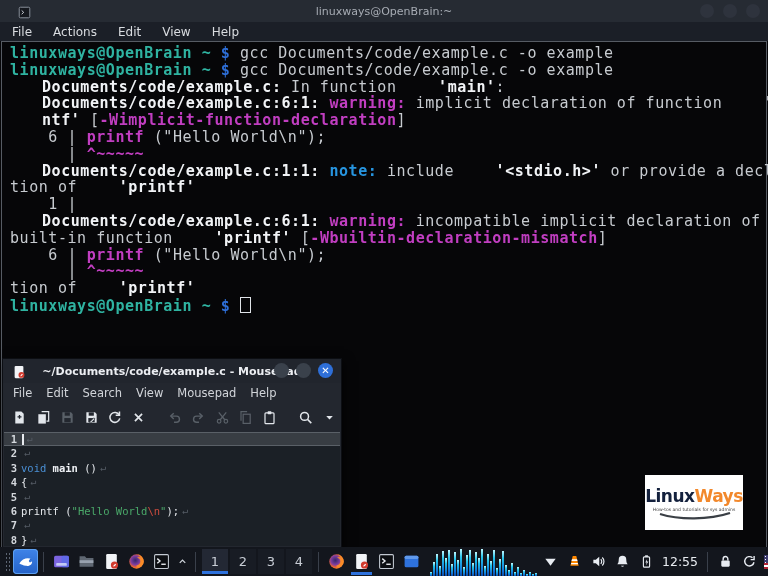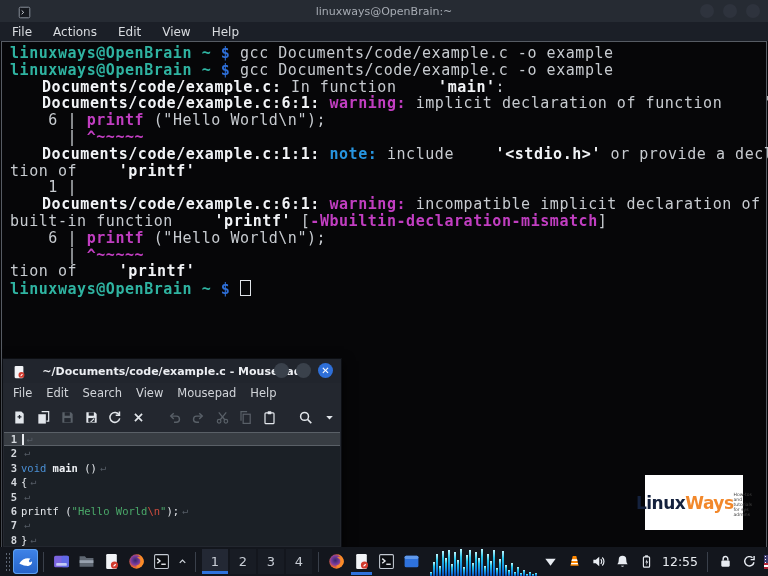--- a/index.html
+++ b/index.html
@@ -52,21 +52,21 @@
   .kw{color:#4a8fd4;}
   .b{color:#eef0f4;font-weight:bold;}
   .fg{color:#e6e9ed;}
   .str{color:#4aa869;}
   .esc{color:#cc4b3e;}
   .nl-arrow{color:#565d66;margin-left:3px;font-size:10px;}
   .ed-cursor{display:inline-block;width:1.5px;height:11px;background:#e8ebef;margin-left:1px;}
 
   
   .lw-logo{position:absolute;right:25px;bottom:46px;width:98px;height:53px;background:#fff;
-    display:flex;flex-direction:row;align-items:center;justify-content:center;padding-top:2px;}
+    display:flex;flex-direction:column;align-items:center;justify-content:center;padding-top:2px;}
   .lw-brand{font-size:17px;font-weight:bold;letter-spacing:-0.5px;line-height:1;}
   .lw-linux{color:#14213d;}
   .lw-ways{color:#f2882b;}
   .lw-tag{font-size:4.5px;color:#444;margin-top:2px;}
 
   
   .taskbar{position:absolute;left:0;right:0;bottom:0;height:29px;background:#13161d;
     display:flex;align-items:center;padding:0 3px;}
   .grip{width:6px;height:20px;flex:none;background-image:radial-gradient(#5d6573 0.8px,transparent 1px);background-size:3px 4px;margin:0 2px;}
   .tb-sep{width:1px;height:20px;background:#3a404b;margin:0 5px;flex:none;}
@@ -114,20 +114,21 @@
         <span class="term-menu-item">Actions</span>
         <span class="term-menu-item">Edit</span>
         <span class="term-menu-item">View</span>
         <span class="term-menu-item">Help</span>
       </div>
     <div class="term-content" id="term-lines">
         <div class="tline"><span class="c-p">linuxways@OpenBrain</span><span class="c-p"> ~ </span><span class="c-d">$ </span><span class="c-t">gcc Documents/code/example.c -o example</span></div>
         <div class="tline"><span class="c-p">linuxways@OpenBrain</span><span class="c-p"> ~ </span><span class="c-d">$ </span><span class="c-t">gcc Documents/code/example.c -o example</span></div>
         <div class="tline"><span class="c-w">Documents/code/example.c:</span><span class="c-t"> In function </span><span class="c-w">'main'</span><span class="c-t">:</span></div>
         <div class="tline"><span class="c-w">Documents/code/example.c:6:1:</span><span class="c-t"> </span><span class="c-m">warning:</span><span class="c-t"> implicit declaration of function </span><span class="c-w">'pri</span></div>
+        <div class="tline"><span class="c-w">ntf'</span><span class="c-t"> [</span><span class="c-m">-Wimplicit-function-declaration</span><span class="c-t">]</span></div>
         <div class="tline"><span class="c-t">    6 | </span><span class="c-m">printf</span><span class="c-t"> ("Hello World\n");</span></div>
         <div class="tline"><span class="c-t">      | </span><span class="c-m">^~~~~~</span></div>
         <div class="tline"><span class="c-w">Documents/code/example.c:1:1:</span><span class="c-t"> </span><span class="c-n">note:</span><span class="c-t"> include </span><span class="c-w">'&lt;stdio.h&gt;'</span><span class="c-t"> or provide a declara</span></div>
         <div class="tline"><span class="c-t">tion of </span><span class="c-w">'printf'</span></div>
         <div class="tline"><span class="c-t">    1 | </span></div>
         <div class="tline"><span class="c-w">Documents/code/example.c:6:1:</span><span class="c-t"> </span><span class="c-m">warning:</span><span class="c-t"> incompatible implicit declaration of</span></div>
         <div class="tline"><span class="c-t">built-in function </span><span class="c-w">'printf'</span><span class="c-t"> [</span><span class="c-m">-Wbuiltin-declaration-mismatch</span><span class="c-t">]</span></div>
         <div class="tline"><span class="c-t">    6 | </span><span class="c-m">printf</span><span class="c-t"> ("Hello World\n");</span></div>
         <div class="tline"><span class="c-t">      | </span><span class="c-m">^~~~~~</span></div>
         <div class="tline"><span class="c-t">tion of </span><span class="c-w">'printf'</span></div>

